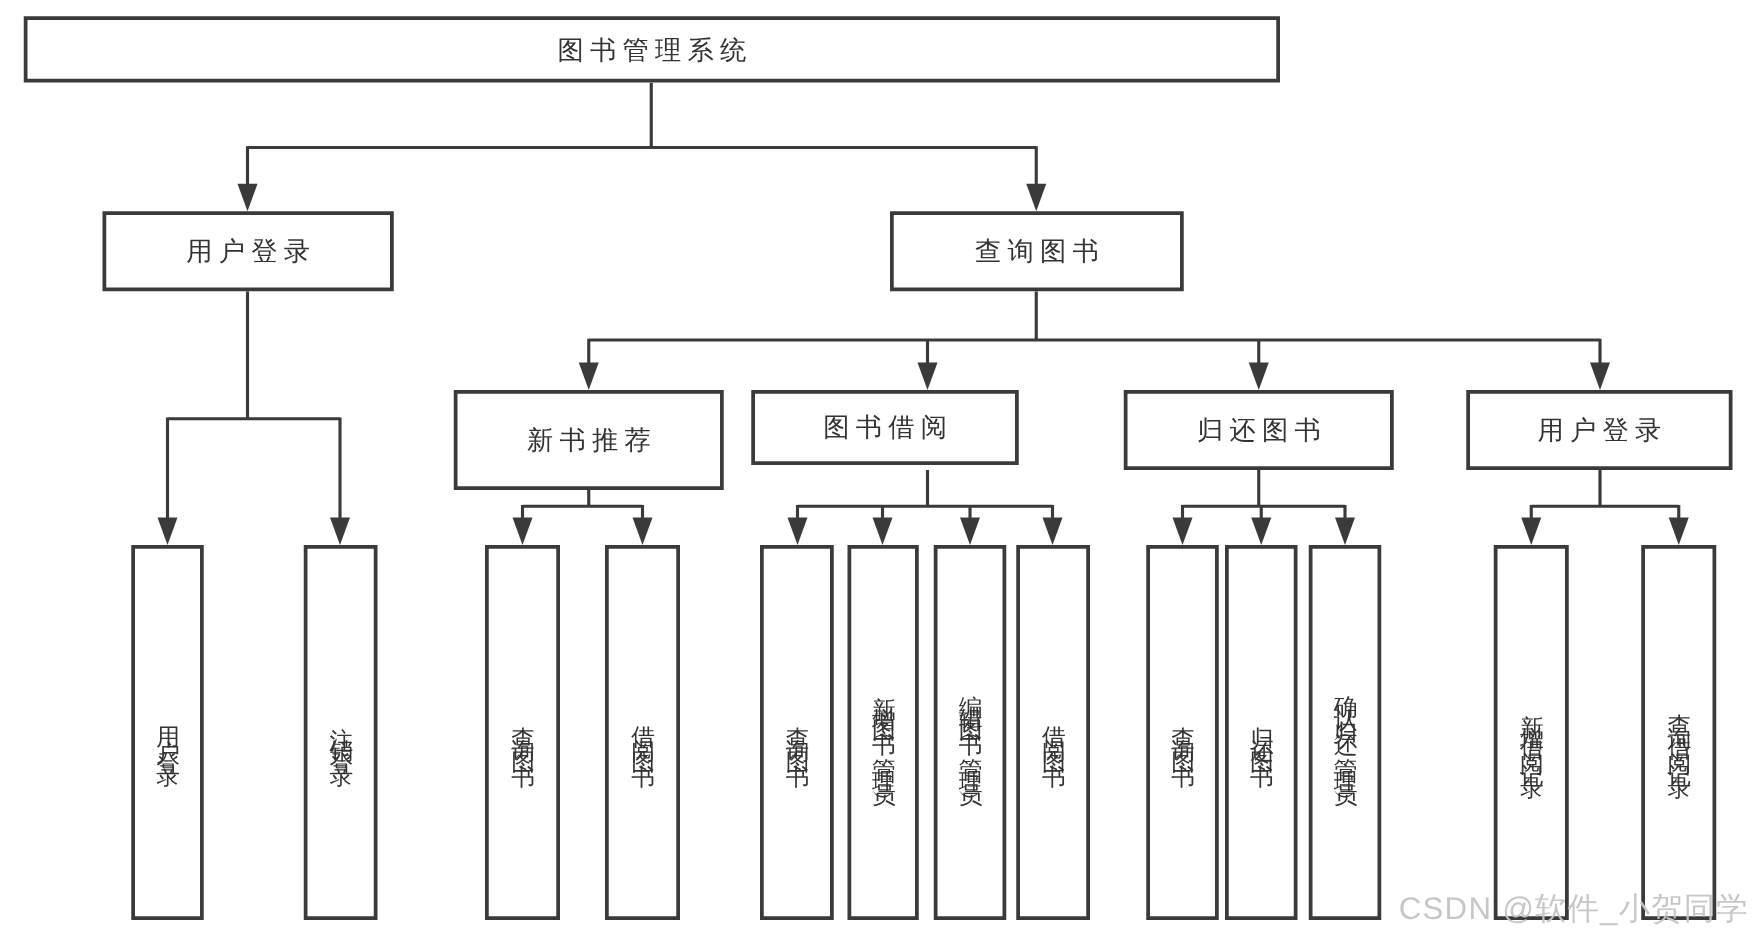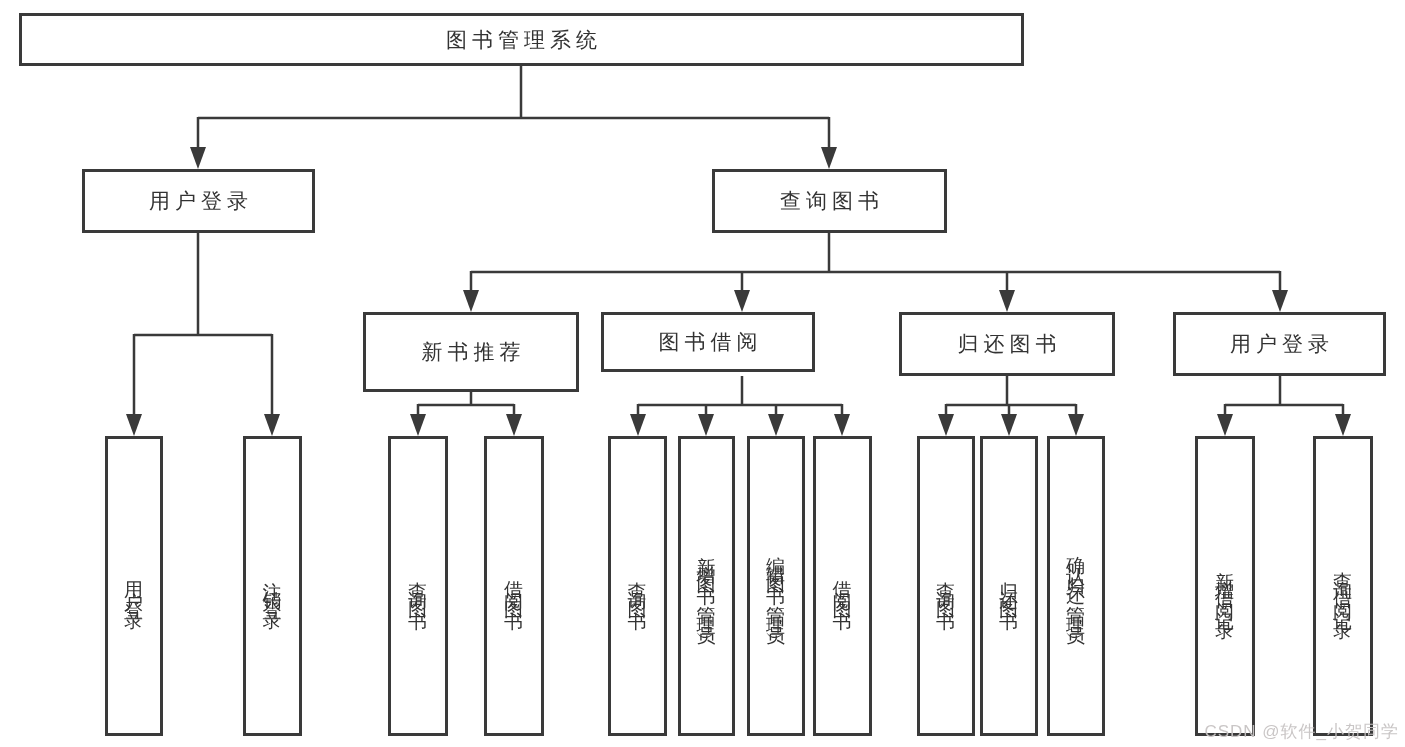--- a/index.html
+++ b/index.html
@@ -42,21 +42,21 @@
     writing-mode:vertical-rl;
     text-orientation:mixed;
     font-size:19px;
     letter-spacing:10px;
     color:var(--text);
     line-height:1;
   }
   .watermark{
     position:absolute;
     right:6px;bottom:4px;
-    font-size:17px;
+    font-size:25px;
     letter-spacing:1px;
     color:var(--watermark);
     opacity:.95;
     z-index:5;
     white-space:nowrap;
   }
 </style>
 </head>
 <body>
 

